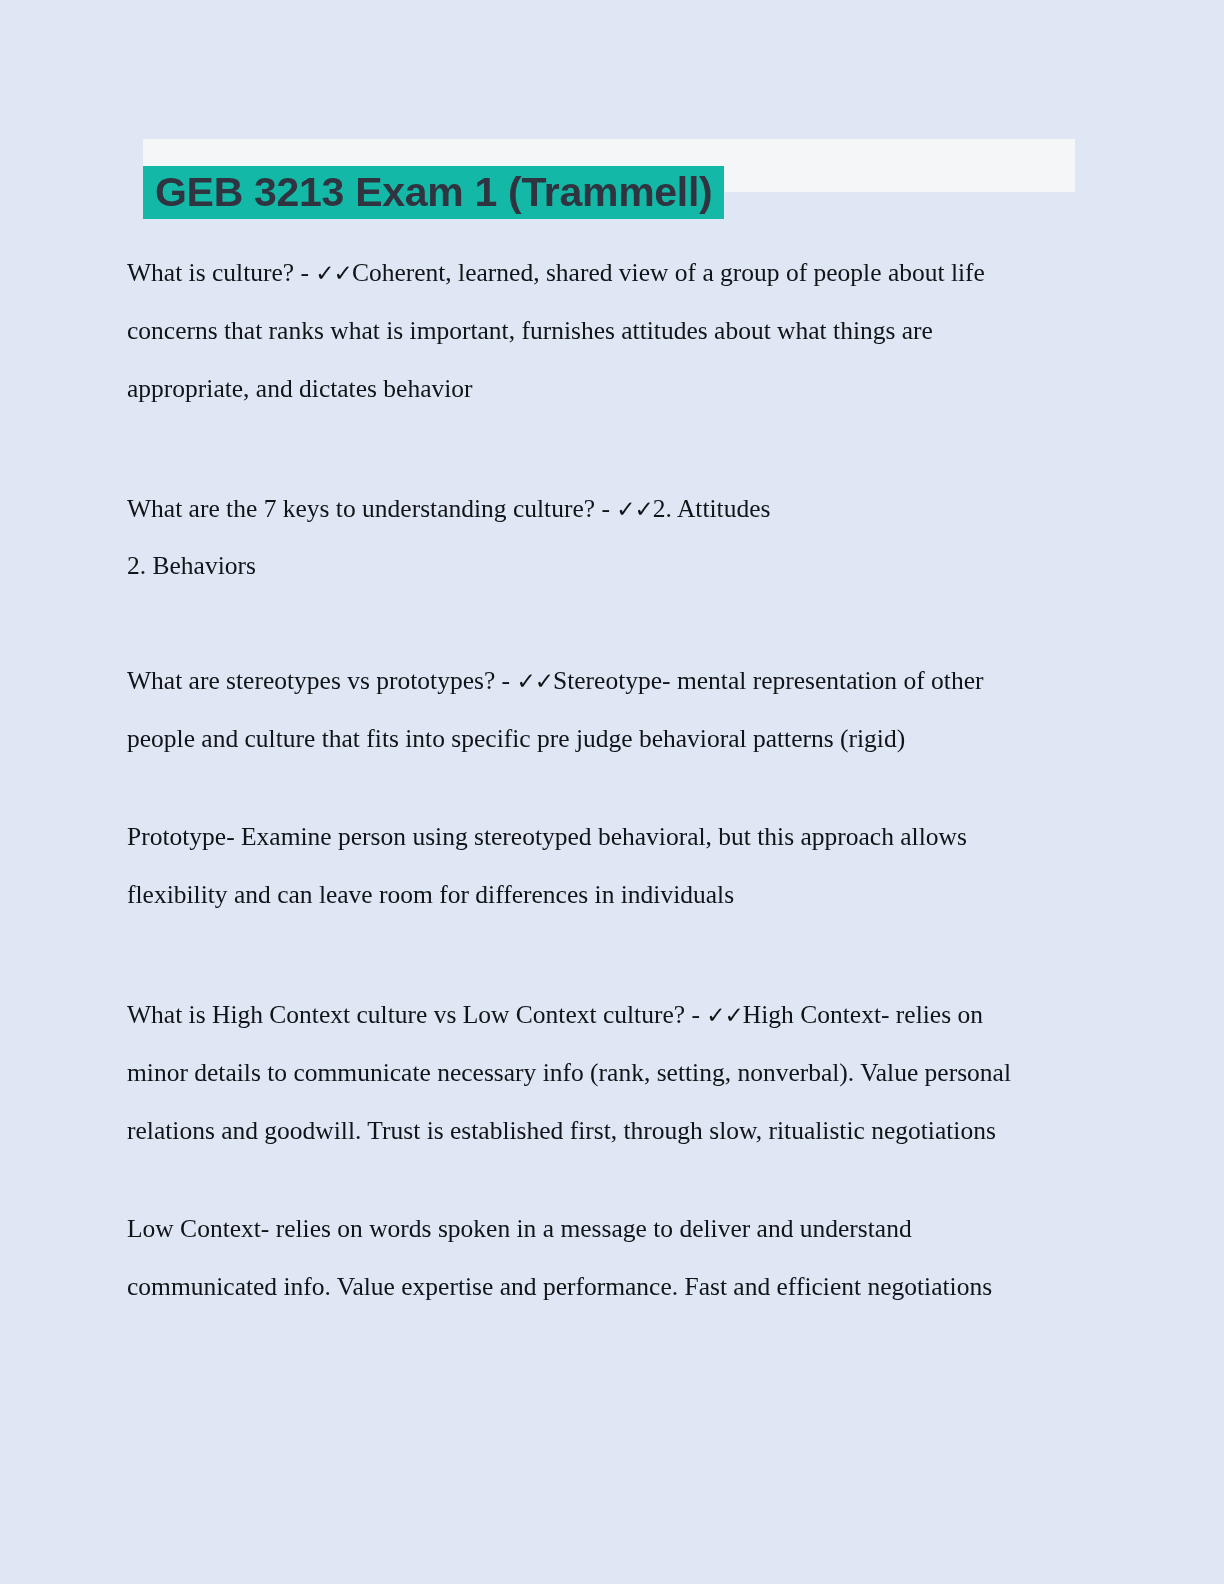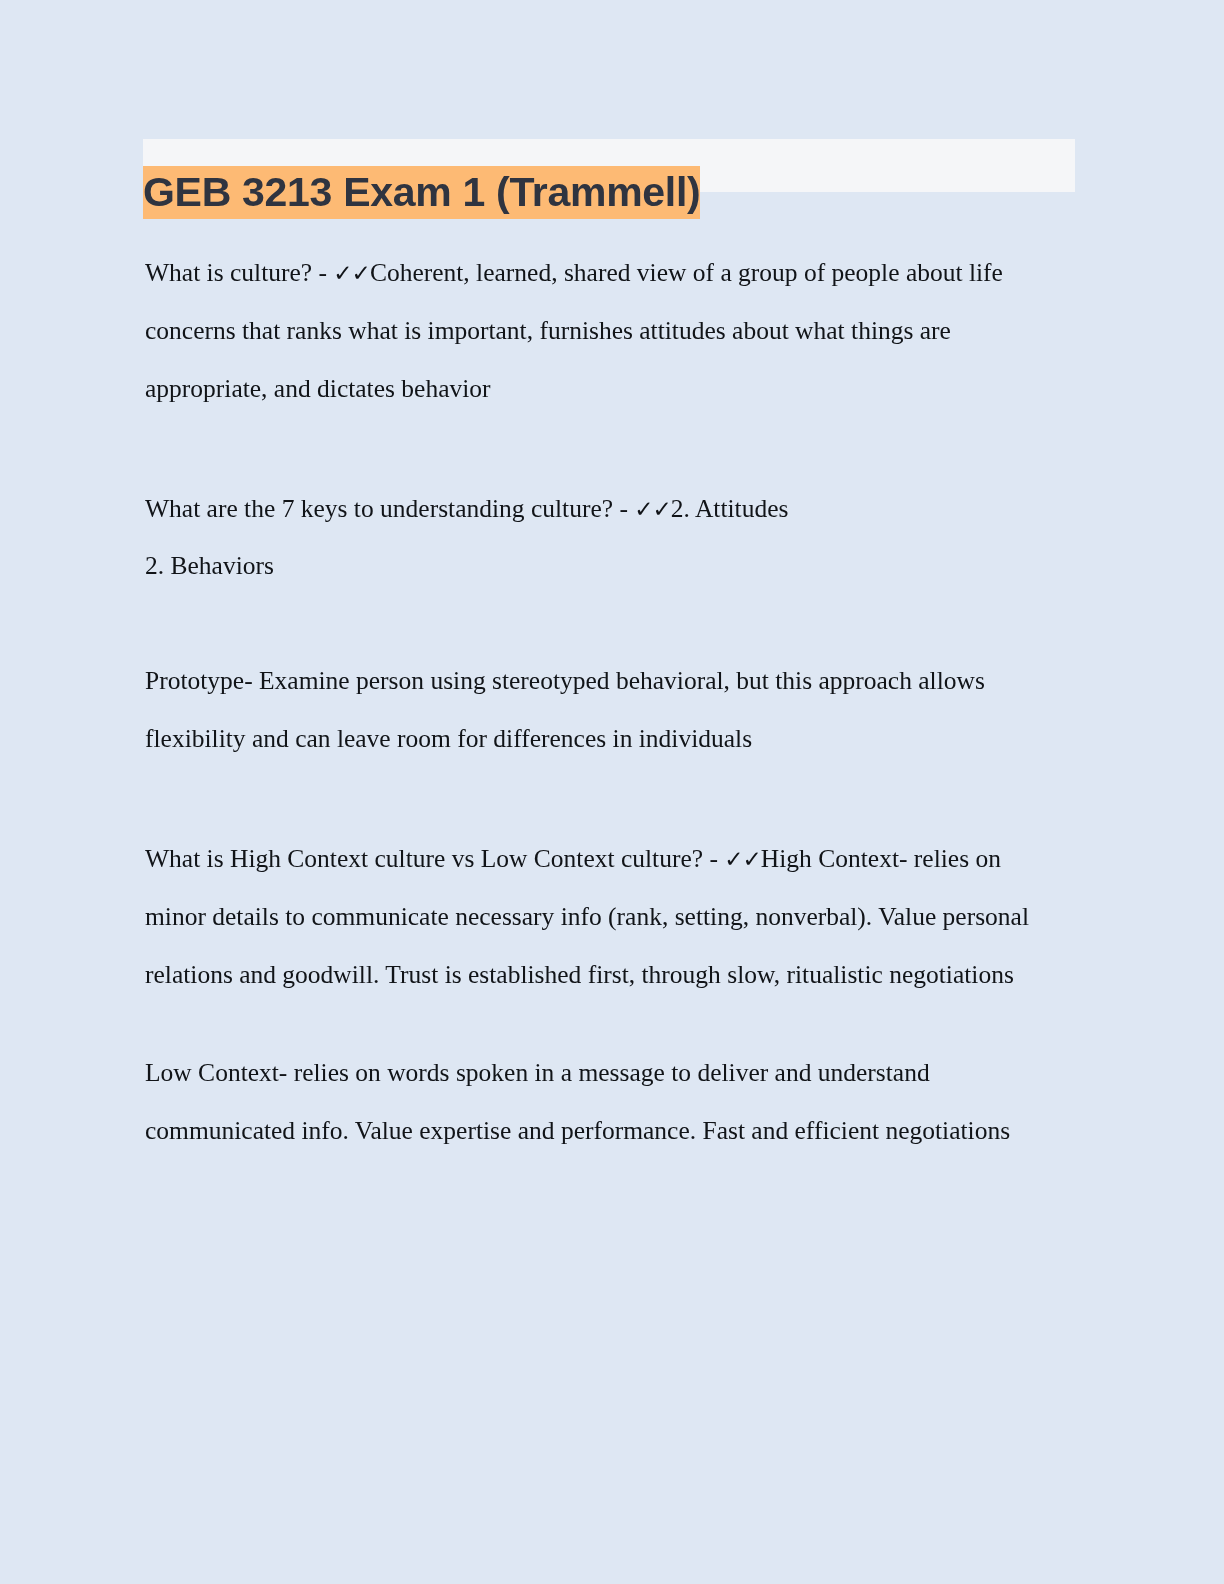--- a/index.html
+++ b/index.html
@@ -35,30 +35,30 @@
     top: 139px;
     height: 53px;
     display: flex;
     align-items: center;
     font-family: "Liberation Sans", sans-serif;
     font-weight: bold;
     font-size: 41px;
     line-height: 53px;
     letter-spacing: -0.3px;
     color: #2f3440;
-    background: #fdba74;
-    padding: 0 0;
+    background: #14b8a6;
+    padding: 0 12px;
     white-space: nowrap;
     box-sizing: border-box;
   }
 
   
   .body-col {
     position: absolute;
-    left: 145px;
+    left: 127px;
     top: 244px;
     width: 918px;
   }
 
   .qa-block {
     margin: 0 0 40px 0;
   }
   .qa-block.tight {
     margin-bottom: 36px;
   }
@@ -103,20 +103,23 @@
 
     <div class="spacer-gap"></div>
 
     <div class="qa-block tight">
       <p class="para"><span>What are the 7 keys to understanding culture? - </span><span class="check">✓✓</span><span>2. Attitudes</span></p>
       <p class="para list-line">2. Behaviors</p>
     </div>
 
     <div class="spacer-gap"></div>
 
+    <div class="qa-block">
+      <p class="para"><span>What are stereotypes vs prototypes? - </span><span class="check">✓✓</span><span>Stereotype- mental representation of other people and culture that fits into specific pre judge behavioral patterns (rigid)</span></p>
+    </div>
 
     <div class="qa-block">
       <p class="para">Prototype- Examine person using stereotyped behavioral, but this approach allows flexibility and can leave room for differences in individuals</p>
     </div>
 
     <div class="spacer-gap"></div>
 
     <div class="qa-block">
       <p class="para"><span>What is High Context culture vs Low Context culture? - </span><span class="check">✓✓</span><span>High Context- relies on minor details to communicate necessary info (rank, setting, nonverbal). Value personal relations and goodwill. Trust is established first, through slow, ritualistic negotiations</span></p>
     </div>

